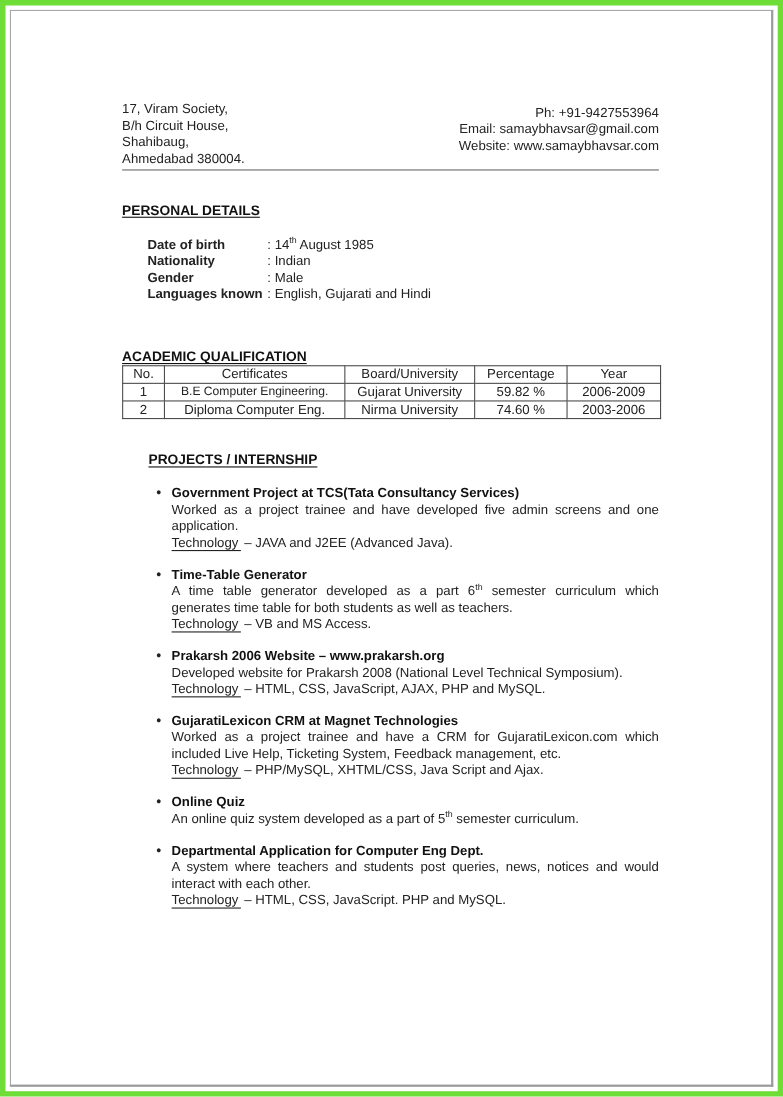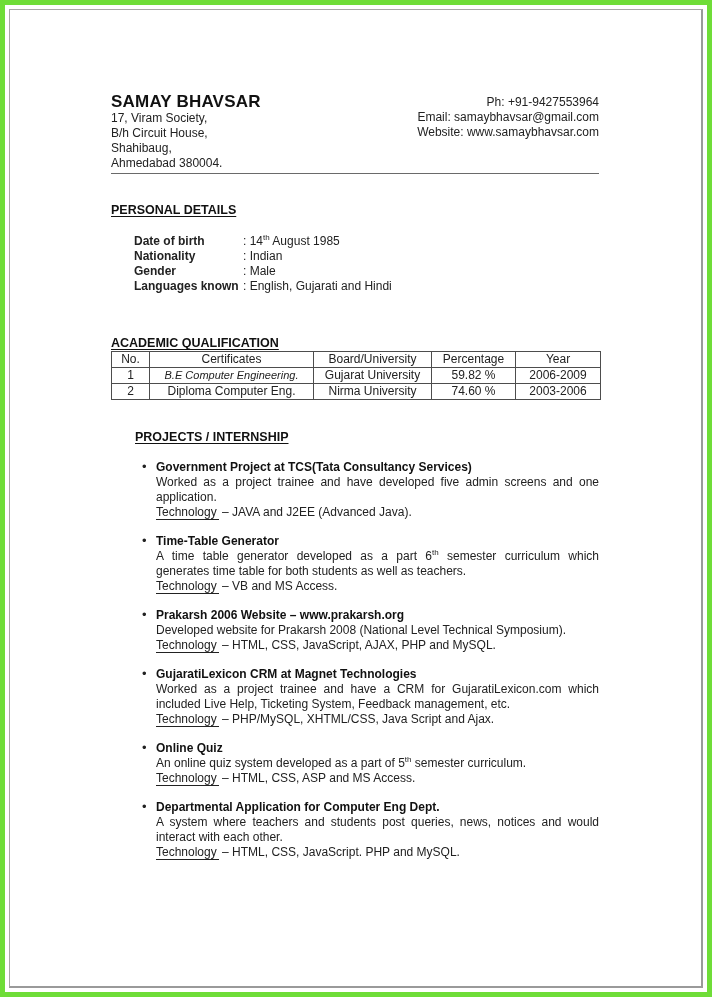--- a/index.html
+++ b/index.html
@@ -60,41 +60,40 @@
   .aq-table th, .aq-table td {
     border: 1px solid #4d4d4d; text-align: center;
     padding: 1px 2px; height: 16px; line-height: 13px;
     font-weight: normal; overflow: hidden; white-space: nowrap;
   }
   .aq-table col.c-no { width: 38px; }
   .aq-table col.c-cert { width: 164px; }
   .aq-table col.c-board { width: 118px; }
   .aq-table col.c-pct { width: 84px; }
   .aq-table col.c-year { width: 85px; }
-  .cell-small { font-size: 11px; font-style: italic; }
+  .cell-small { font-size: 11px; }
 
   
   .proj-list { margin-top: 15px; }
   .proj-item { position: relative; padding-left: 45px; margin-bottom: 14px; }
   .bullet { position: absolute; left: 31px; top: -1px; font-size: 13px; }
   .proj-title { font-weight: bold; color: #111; }
   .proj-desc { margin: 0; text-align: justify; }
   .tech-line { }
   .tech-label { border-bottom: 1px solid #222; padding-right: 2px; }
 </style>
 </head>
 <body>
 
 <div class="frame">
   <div class="page">
     <div class="content">
 
       <div class="hdr">
         <div class="hdr-left">
-          <h1 class="person-name">SAMAY BHAVSAR</h1>
           <div class="addr-line">17, Viram Society,</div>
           <div class="addr-line">B/h Circuit House,</div>
           <div class="addr-line">Shahibaug,</div>
           <div class="addr-line">Ahmedabad 380004.</div>
         </div>
         <div class="hdr-right">
           <div>Ph: +91-9427553964</div>
           <div>Email: samaybhavsar@gmail.com</div>
           <div>Website: www.samaybhavsar.com</div>
         </div>
@@ -190,21 +189,20 @@
             <span class="bullet">•</span>
             <div class="proj-title">GujaratiLexicon CRM at Magnet Technologies</div>
             <p class="proj-desc"><span>Worked as a project trainee and have a CRM for GujaratiLexicon.com which included Live Help, Ticketing System, Feedback management, etc.</span></p>
             <div class="tech-line"><span class="tech-label">Technology</span> <span>– PHP/MySQL, XHTML/CSS, Java Script and Ajax.</span></div>
           </div>
 
           <div class="proj-item">
             <span class="bullet">•</span>
             <div class="proj-title">Online Quiz</div>
             <p class="proj-desc"><span>An online quiz system developed as a part of 5</span><sup>th</sup><span> semester curriculum.</span></p>
-            <div class="tech-line"><span class="tech-label">Technology</span> <span>– HTML, CSS, ASP and MS Access.</span></div>
           </div>
 
           <div class="proj-item">
             <span class="bullet">•</span>
             <div class="proj-title">Departmental Application for Computer Eng Dept.</div>
             <p class="proj-desc"><span>A system where teachers and students post queries, news, notices and would interact with each other.</span></p>
             <div class="tech-line"><span class="tech-label">Technology</span> <span>– HTML, CSS, JavaScript. PHP and MySQL.</span></div>
           </div>
 
         </div>

